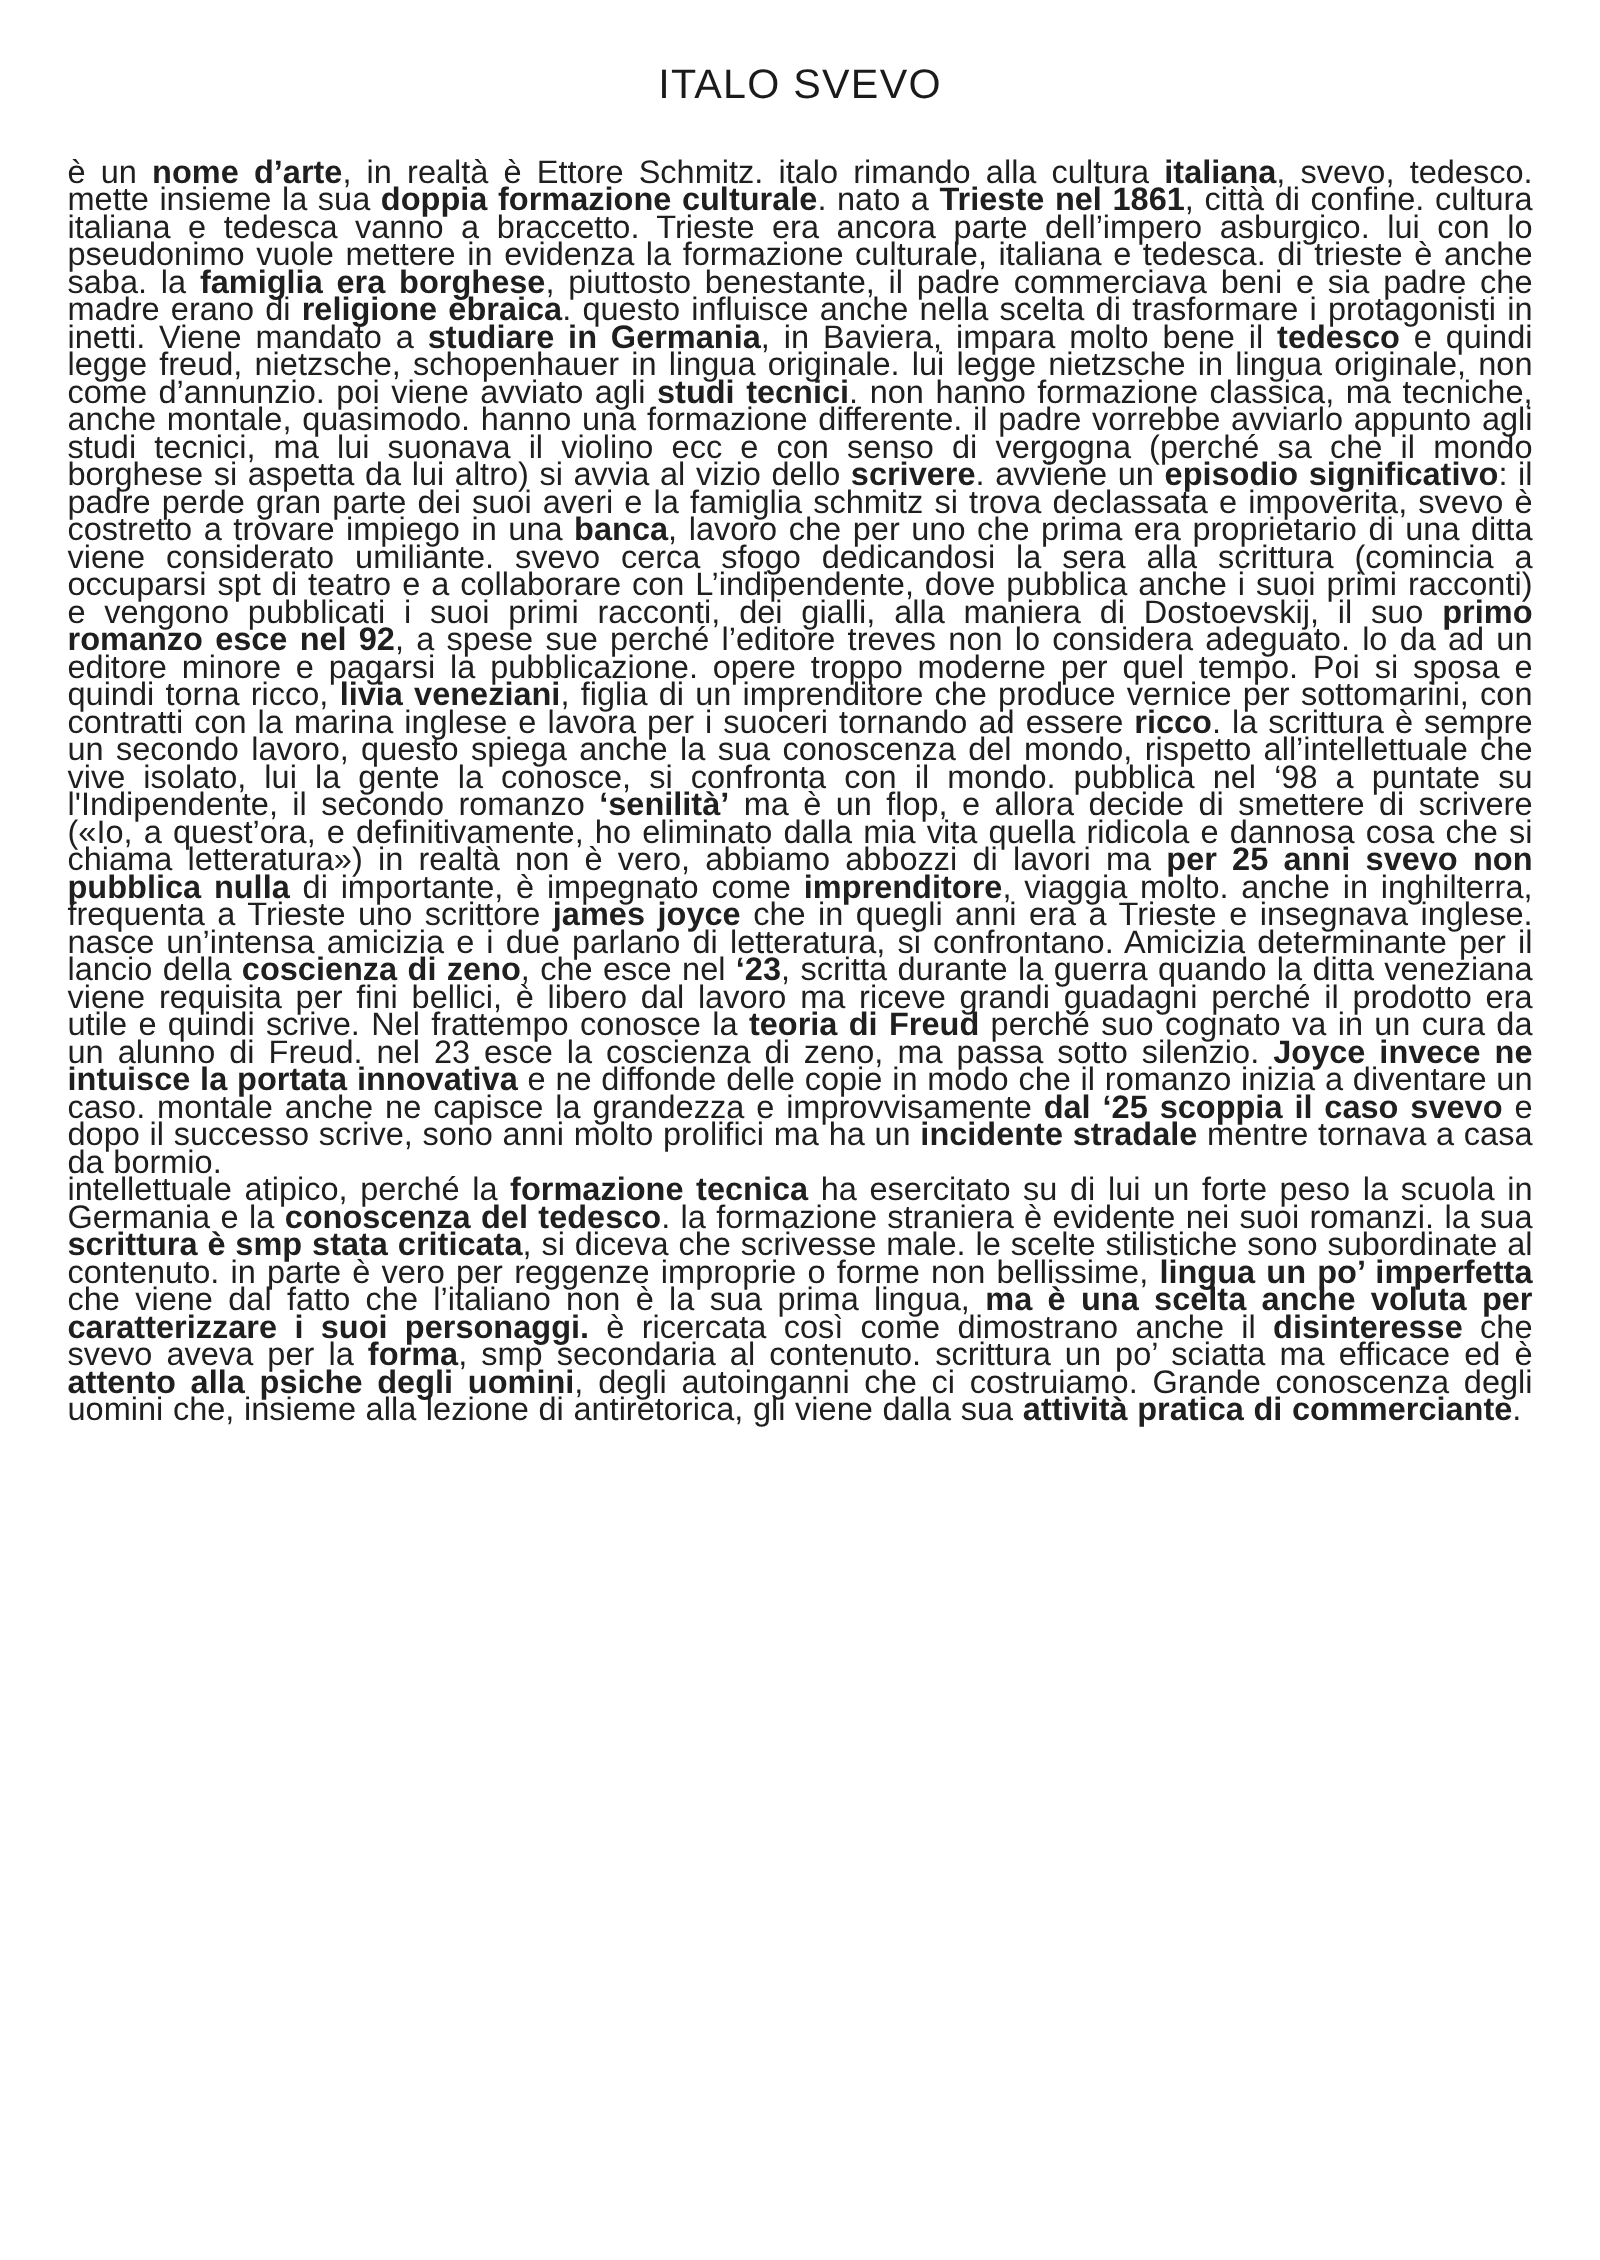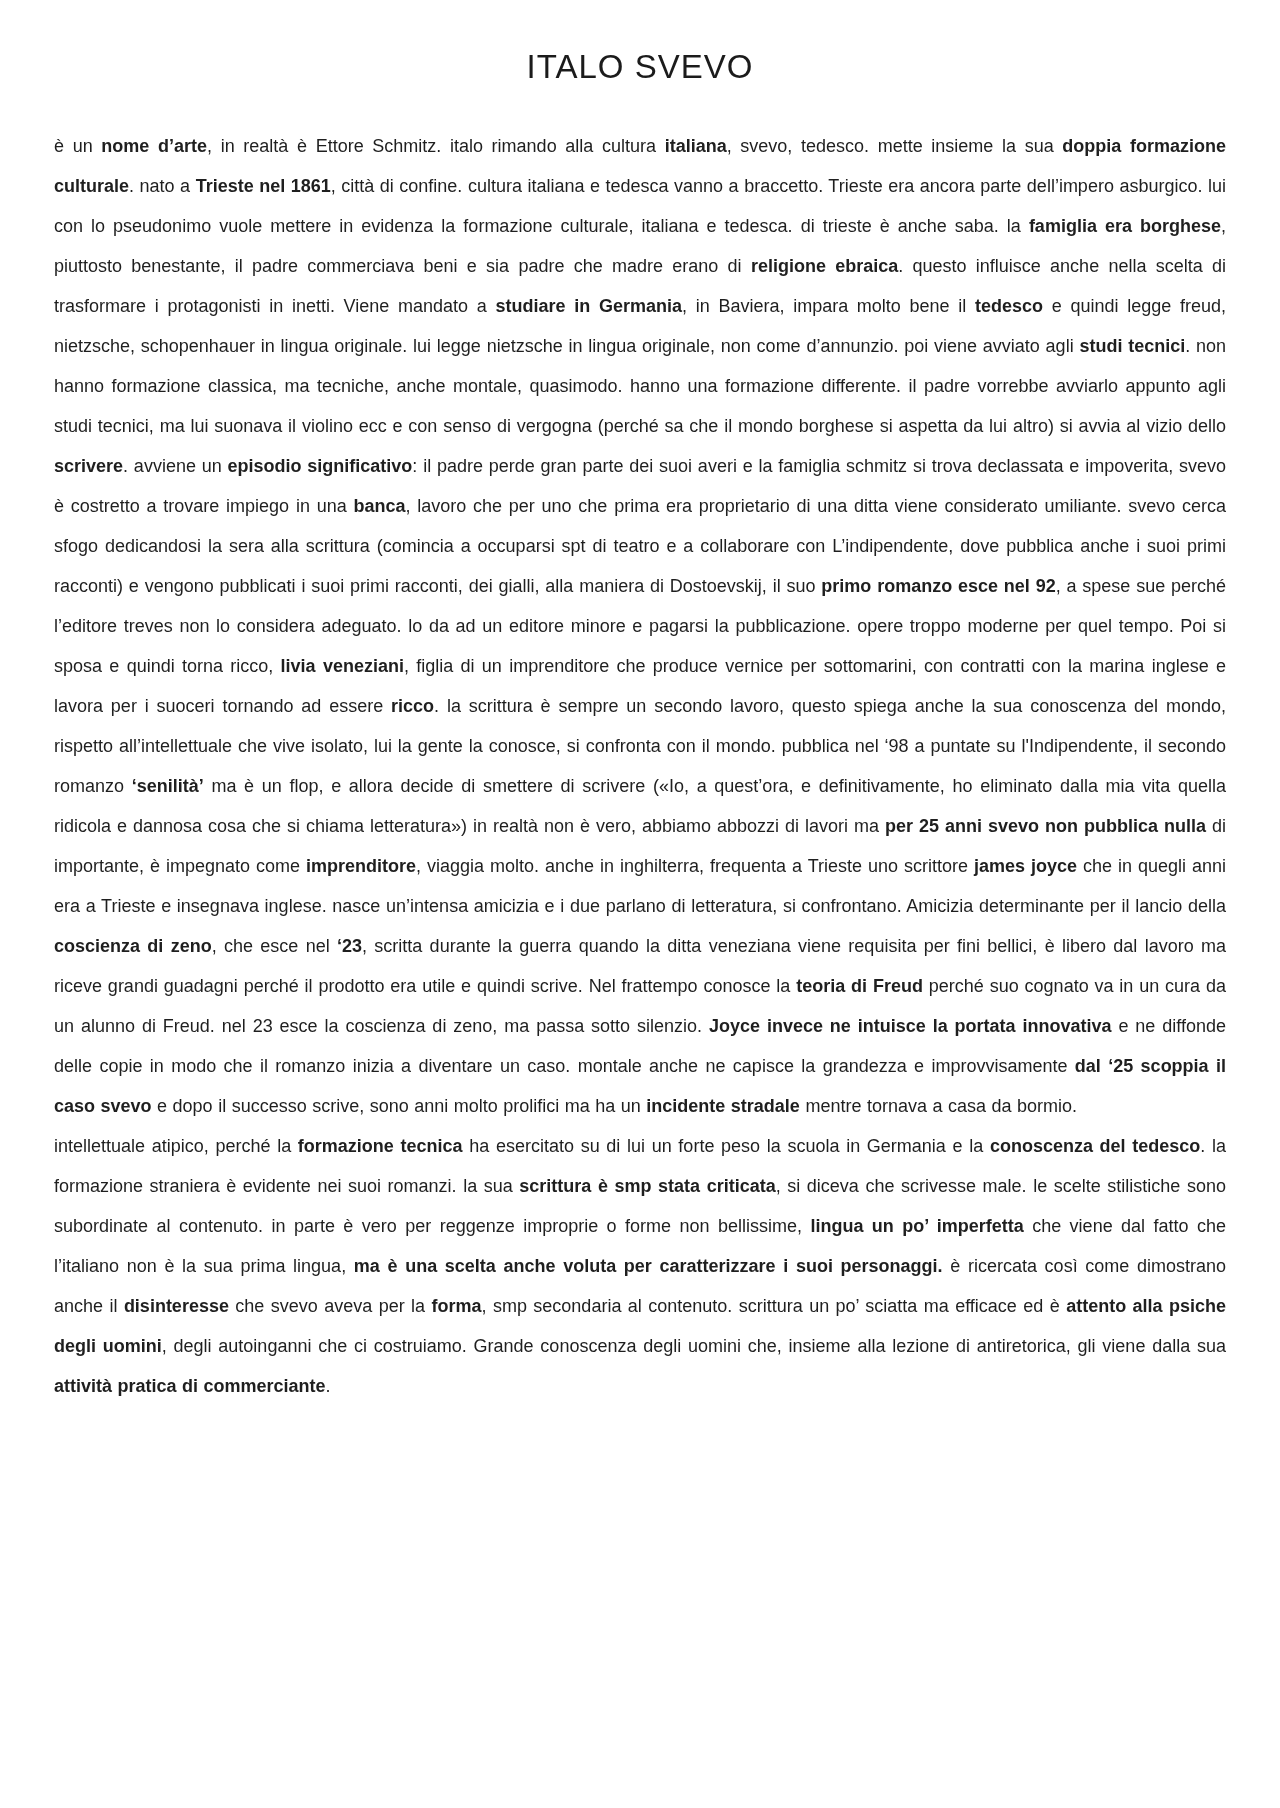--- a/index.html
+++ b/index.html
@@ -24,22 +24,22 @@
     padding-bottom: 40px;
     text-align: center;
     font-size: 33px;
     font-weight: 400;
     letter-spacing: 1px;
     color: #1b1b1b;
     font-family: "Liberation Sans", sans-serif;
   }
   .doc-body p {
     margin: 0;
-    font-size: 18px;
-    line-height: 40px;
+    font-size: 26px;
+    line-height: 22px;
     text-align: justify;
     color: #1f1f1f;
     word-spacing: 0.5px;
   }
   .doc-body p span.b {
     font-weight: bold;
   }
 </style>
 </head>
 <body>

